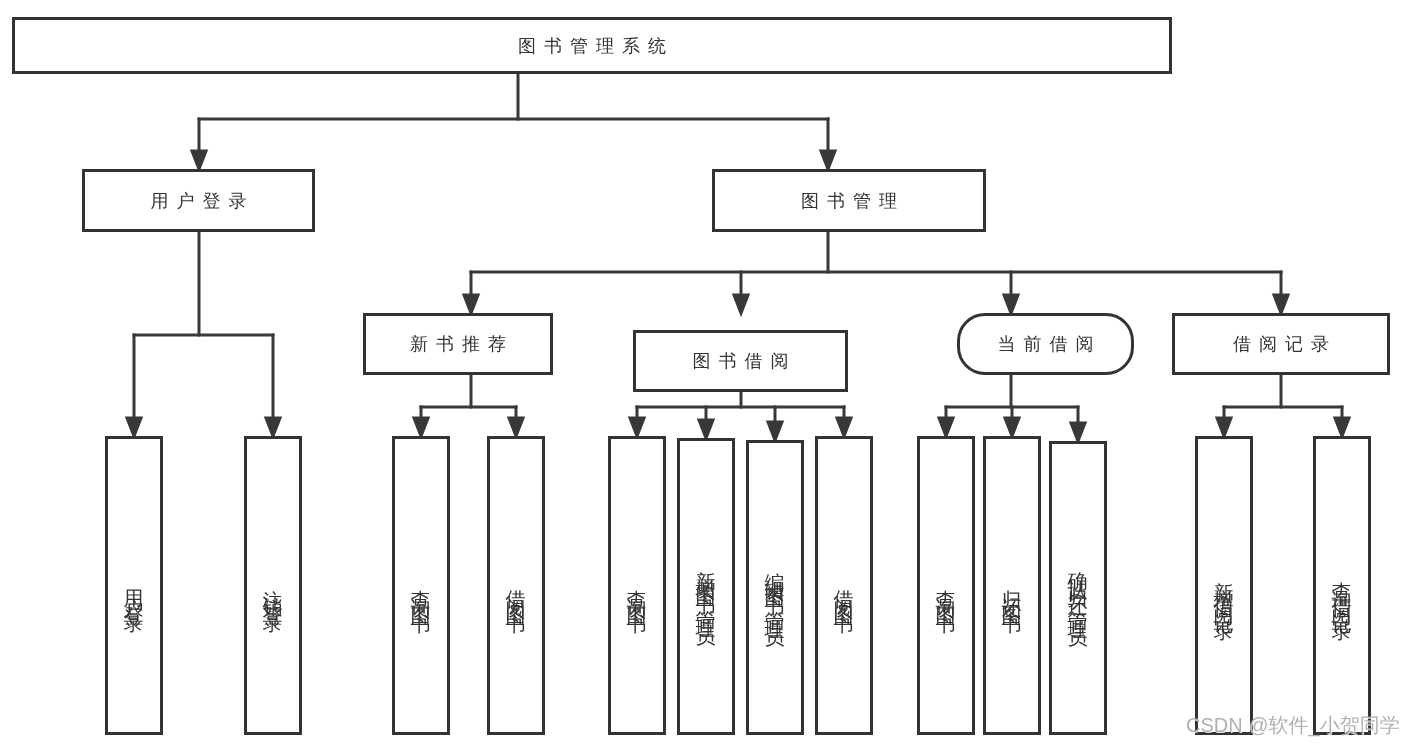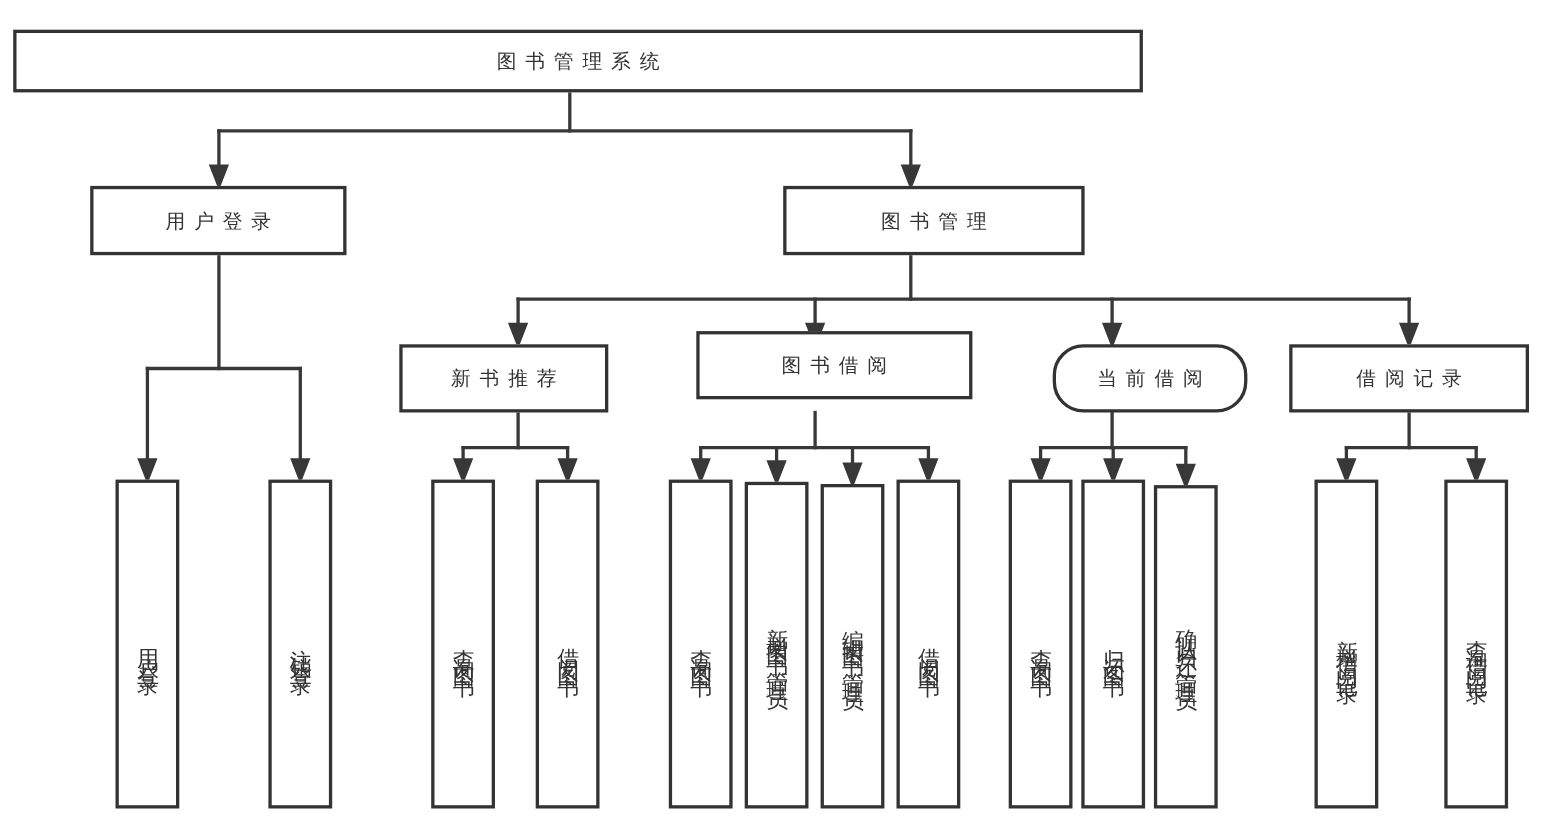--- a/index.html
+++ b/index.html
@@ -131,35 +131,35 @@
         <line x1="1281" y1="375" x2="1281" y2="407"></line>
         <line x1="1224" y1="407" x2="1342" y2="407"></line>
         <line x1="1224" y1="407" x2="1224" y2="421"></line>
         <path d="M1217,418 L1231,418 L1224,436 Z"></path>
         <line x1="1342" y1="407" x2="1342" y2="421"></line>
         <path d="M1335,418 L1349,418 L1342,436 Z"></path>
       </g>
     </g>
   </svg>
 
-  <div class="box hbox rootbox" style="left:12px; top:27px; width:1027px; height:57px;">
+  <div class="box hbox rootbox" style="left:12px; top:17px; width:1160px; height:57px;">
     <span class="lbl">图书管理系统</span>
   </div>
 
   <div class="box hbox" style="left:82px; top:169px; width:233px; height:63px;">
     <span class="lbl">用户登录</span>
   </div>
   <div class="box hbox" style="left:712px; top:169px; width:274px; height:63px;">
     <span class="lbl">图书管理</span>
   </div>
 
   <div class="box hbox" style="left:363px; top:313px; width:190px; height:62px;">
     <span class="lbl">新书推荐</span>
   </div>
-  <div class="box hbox" style="left:633px; top:301px; width:251px; height:62px;">
+  <div class="box hbox" style="left:633px; top:330px; width:215px; height:62px;">
     <span class="lbl">图书借阅</span>
   </div>
   <div class="box hbox" style="left:957px; top:313px; width:177px; height:62px;border-radius:28px;">
     <span class="lbl">当前借阅</span>
   </div>
   <div class="box hbox" style="left:1172px; top:313px; width:218px; height:62px;">
     <span class="lbl">借阅记录</span>
   </div>
 
   <div class="box vbox" style="left:105px; top:436px; width:58px; height:299px;">
@@ -199,14 +199,15 @@
     <span class="lbl">确认归还（管理员）</span>
   </div>
 
   <div class="box vbox" style="left:1195px; top:436px; width:58px; height:299px;">
     <span class="lbl">新增借阅记录</span>
   </div>
   <div class="box vbox" style="left:1313px; top:436px; width:58px; height:299px;">
     <span class="lbl">查询借阅记录</span>
   </div>
 
+  <div class="watermark">CSDN @软件_小贺同学</div>
 
 </div>
 
 </body></html>

